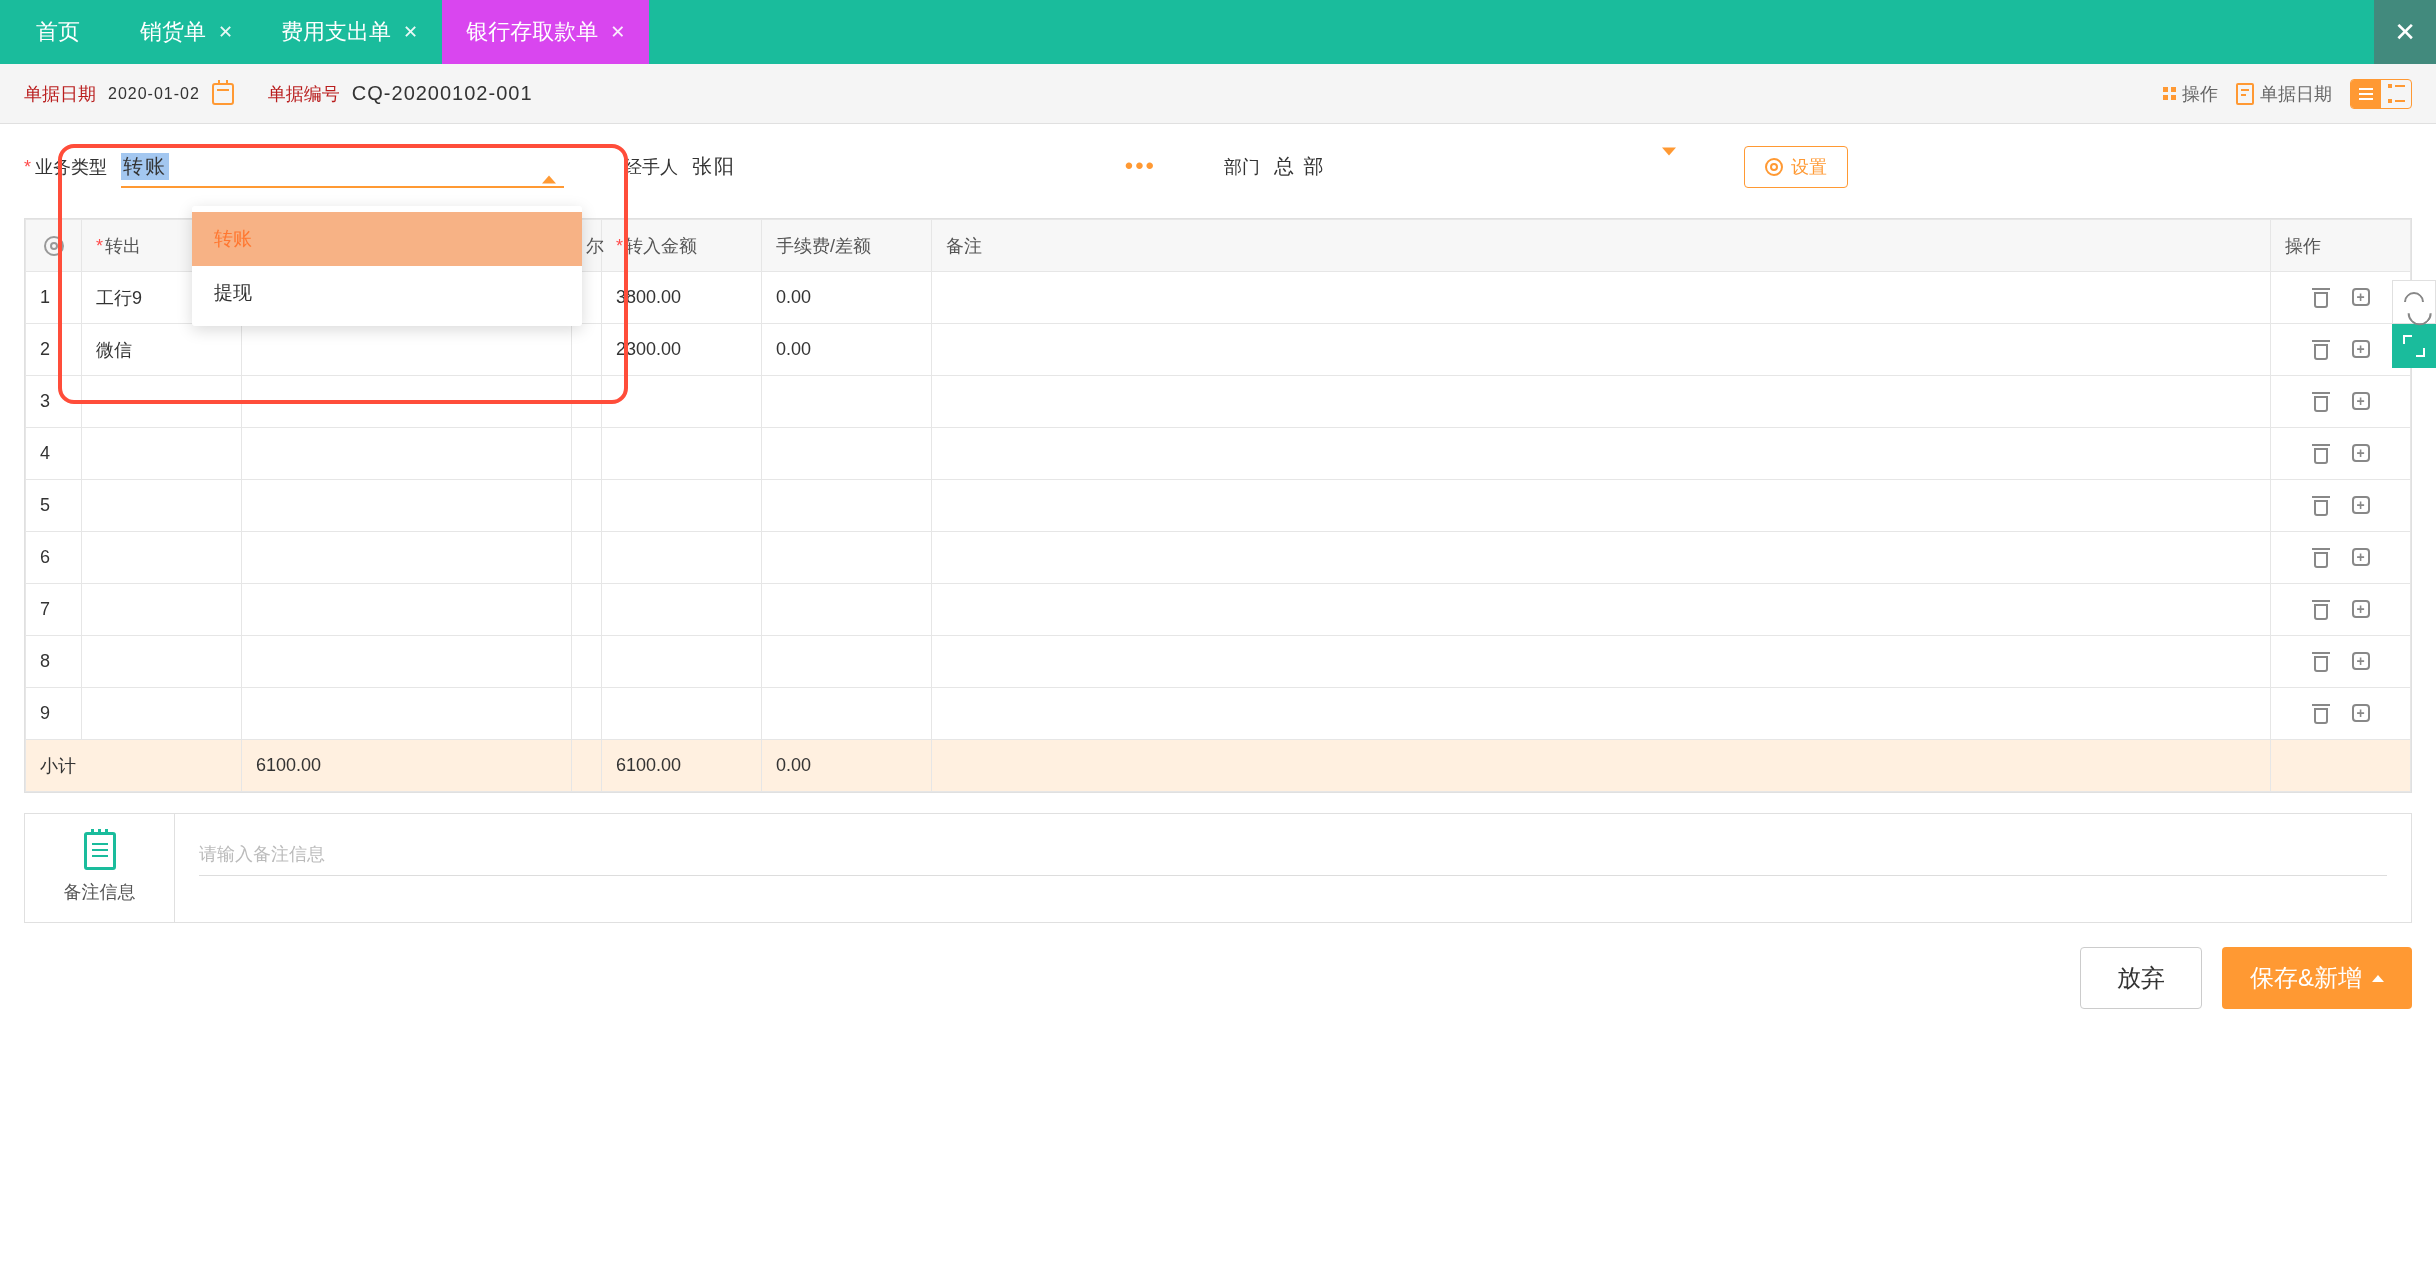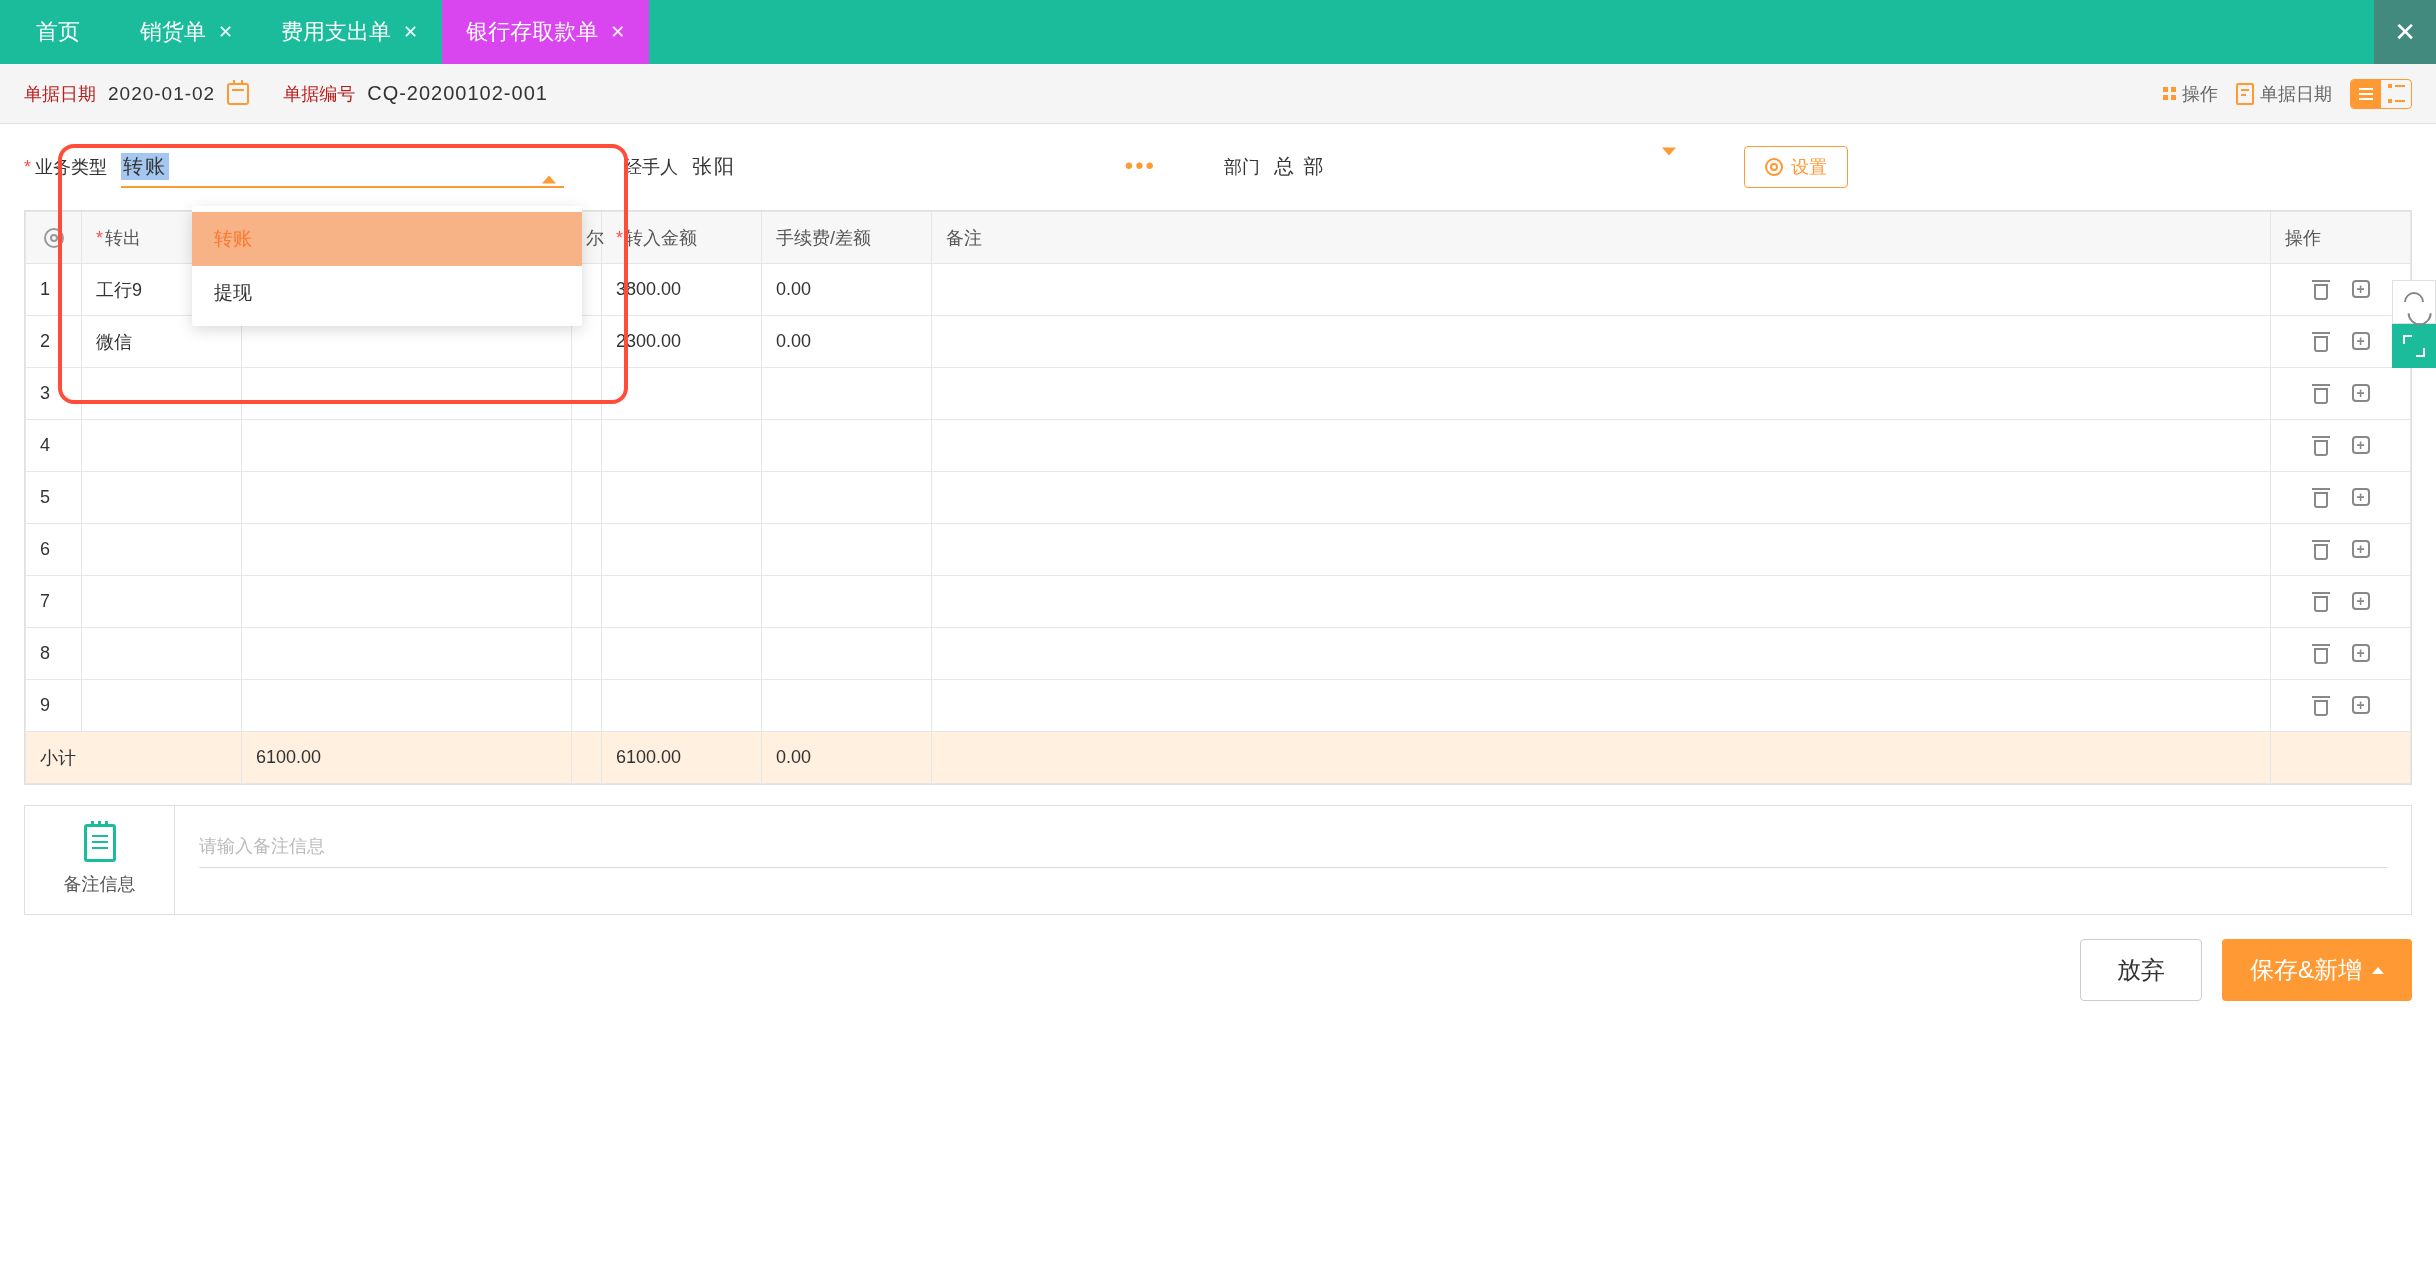--- a/index.html
+++ b/index.html
@@ -7,21 +7,21 @@
     
     .tab-bar { display: flex; background: #1abc9c; height: 64px; align-items: stretch; }
     .tab { display: flex; align-items: center; padding: 0 24px; color: #fff; font-size: 22px; cursor: pointer; gap: 12px; }
     .tab.home { padding: 17px 36px; }
     .tab.active { background: #d946ef; }
     .tab-close { font-size: 18px; opacity: 0.9; cursor: pointer; }
     .tab-bar-end { margin-left: auto; display: flex; align-items: center; padding: 0 20px; background: #428a7d; color: #fff; font-size: 26px; cursor: pointer; }
     
     .sub-header { display: flex; align-items: center; height: 60px; padding: 0 24px; background: #f5f5f5; border-bottom: 1px solid #e0e0e0; gap: 12px; }
     .sub-header .label { color: #b91c1c; font-size: 18px; }
-    .sub-header .date-value { font-size: 19px; letter-spacing: 1px; color: #333; }
+    .sub-header .date-value { font-size: 16px; letter-spacing: 1px; color: #333; }
     .cal-icon { width: 22px; height: 22px; border: 2px solid #ff9933; border-radius: 3px; position: relative; }
     .cal-icon::before { content:''; position:absolute; top:4px; left:3px; right:3px; border-top:2px solid #ff9933; }
     .cal-icon::after { content:''; position:absolute; top:-5px; left:4px; width:2px; height:5px; background:#ff9933; box-shadow: 8px 0 0 #ff9933; }
     .sub-header .code-value { font-size: 20px; letter-spacing: 1px; color: #333; }
     .sub-header-right { margin-left: auto; display: flex; align-items: center; gap: 18px; }
     .header-action { display: flex; align-items: center; gap: 6px; color: #666; cursor: pointer; font-size: 18px; }
     .grid4-icon { display:grid; grid-template-columns: repeat(2,5px); grid-template-rows: repeat(2,5px); gap:3px; }
     .grid4-icon span { background:#ff9933; }
     .doc-icon { width:18px; height:22px; border:2px solid #ff9933; border-radius:2px; position:relative; }
     .doc-icon::before { content:''; position:absolute; left:3px; right:3px; top:4px; border-top:2px solid #ff9933; }
@@ -51,21 +51,21 @@
     .settings-btn { border:1px solid #ff9933; color:#ff9933; border-radius:4px; padding:8px 20px; display:flex; align-items:center; gap:8px; cursor:pointer; font-size:18px; }
     .gear-icon-o { width:18px; height:18px; border:2px solid #ff9933; border-radius:50%; position:relative; }
     .gear-icon-o::before { content:''; position:absolute; inset:3px; border:2px solid #ff9933; border-radius:50%; }
     
     .highlight-box { position:absolute; border:4px solid #ff4d3a; border-radius:16px; left:58px; top:144px; width:570px; height:260px; pointer-events:none; z-index:5; }
     
     .dropdown { position:absolute; left:192px; top:206px; width:390px; background:#fff; box-shadow:0 4px 16px rgba(0,0,0,0.15); border-radius:3px; z-index:10; padding:6px 0; }
     .dropdown-item { padding:14px 22px; font-size:19px; cursor:pointer; }
     .dropdown-item.selected { background:#f7b285; color:#ff7730; }
     
-    .table-wrap { margin:0 24px; border:1px solid #e0e0e0; }
+    .table-wrap { margin:8px 24px; border:1px solid #e0e0e0; }
     .table { width:100%; border-collapse:collapse; table-layout:fixed; }
     .table th, .table td { border:1px solid #e6e6e6; padding:12px 14px; font-size:18px; text-align:left; height:52px; font-weight:normal; }
     .table th { background:#f7f7f7; color:#555; }
     .table th .req { color:#ff4d4d; margin-right:2px; }
     .col-idx { width:56px; text-align:center; }
     .col-gear { width:56px; text-align:center; }
     .gear-small { width:20px; height:20px; border:2px solid #999; border-radius:50%; margin:0 auto; position:relative; }
     .gear-small::before { content:''; position:absolute; inset:4px; border:2px solid #999; border-radius:50%; }
     .col-out-acc { width:160px; }
     .col-out-amt { width:330px; }

